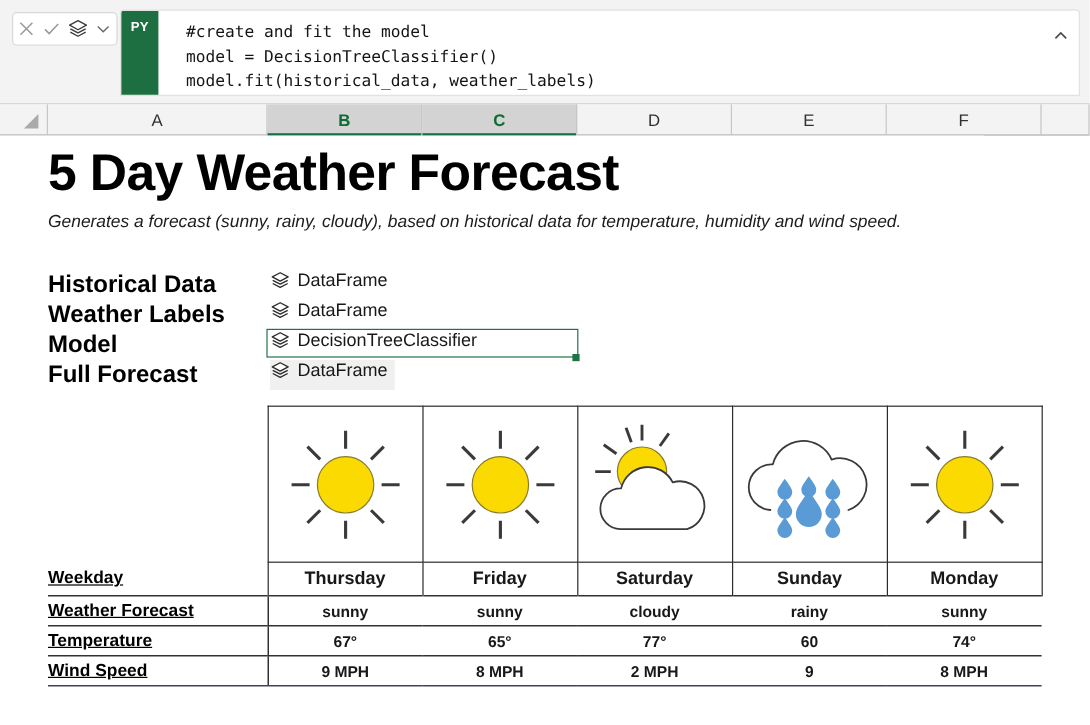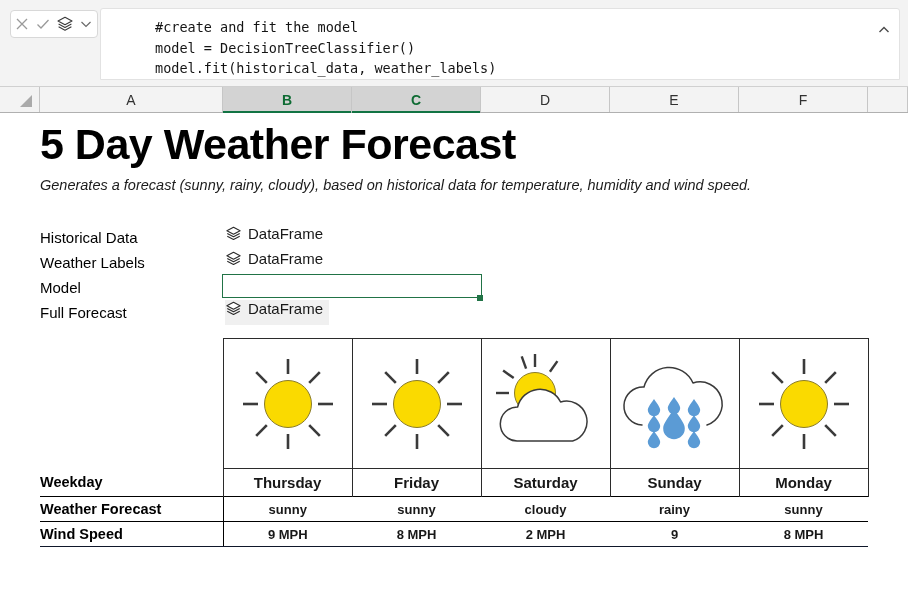--- a/index.html
+++ b/index.html
@@ -126,22 +126,22 @@
 
   
   #params { position: absolute; left: 40px; top: 112px; width: 450px; }
   .param-row {
     position: relative;
     height: 25px;
     display: flex; align-items: center;
   }
   .param-label {
     width: 185px;
-    font-size: 15px;
-    font-weight: normal;
+    font-size: 20px;
+    font-weight: bold;
     color: #000000;
     white-space: nowrap;
   }
   .param-value {
     display: flex; align-items: flex-start;
     font-size: 15px;
     color: #181818;
     padding-right: 6px;
     height: 25px;
     white-space: nowrap;
@@ -172,20 +172,21 @@
   #ftable td { padding: 0; vertical-align: middle; }
   .lbl-col { width: 183px; }
   .day-col { width: 129px; font-weight: bold; }
   .rowlabel {
     font-size: 14.5px;
     font-weight: bold;
     color: #000000;
     padding-left: 1px;
     white-space: nowrap;
     border-top: 1px solid #000000;
+    text-decoration: underline;
   }
   .rowlabel.first { border-top: none; }
   .icon-cell {
     border: 1px solid #2b2b2b;
     height: 130px;
     text-align: center;
   }
   .icon-cell svg { display: block; margin: 0 auto; }
   .day-cell {
     border-left: 1px solid #2b2b2b;
@@ -231,20 +232,21 @@
       </svg>
     </span>
     <span>
       <svg class="fb-icon" viewBox="0 0 18 18">
           <path d="M4.5 7 L9 11.5 L13.5 7" stroke="#6a6a6a" stroke-width="1.2" fill="none"></path>
         </svg>
     </span>
   </div>
 
   <div id="formula-card">
+    <div id="py-badge">PY</div>
     <div id="formula-code">#create and fit the model
 model = DecisionTreeClassifier()
 model.fit(historical_data, weather_labels)</div>
     <span id="fb-collapse">
       <svg viewBox="0 0 18 18" width="18" height="18">
           <path d="M4.5 11 L9 6.5 L13.5 11" stroke="#4a4a4a" stroke-width="1.4" fill="none"></path>
         </svg>
     </span>
   </div>
 </div>
@@ -283,20 +285,28 @@
           <span><svg class="layers-ico" viewBox="0 0 18 18">
               <path d="M9 2.4 L16 6.1 L9 9.8 L2 6.1 Z" fill="#ffffff" stroke="#2b2b2b" stroke-width="1.15" stroke-linejoin="round"></path>
               <path d="M2.4 9.1 L9 12.5 L15.6 9.1" fill="none" stroke="#2b2b2b" stroke-width="1.15" stroke-linejoin="round"></path>
               <path d="M2.4 11.9 L9 15.3 L15.6 11.9" fill="none" stroke="#2b2b2b" stroke-width="1.15" stroke-linejoin="round"></path>
             </svg></span>
           <span>DataFrame</span>
         </div>
       </div>
       <div class="param-row">
         <div class="param-label">Model</div>
+        <div class="param-value">
+          <span><svg class="layers-ico" viewBox="0 0 18 18">
+              <path d="M9 2.4 L16 6.1 L9 9.8 L2 6.1 Z" fill="#ffffff" stroke="#2b2b2b" stroke-width="1.15" stroke-linejoin="round"></path>
+              <path d="M2.4 9.1 L9 12.5 L15.6 9.1" fill="none" stroke="#2b2b2b" stroke-width="1.15" stroke-linejoin="round"></path>
+              <path d="M2.4 11.9 L9 15.3 L15.6 11.9" fill="none" stroke="#2b2b2b" stroke-width="1.15" stroke-linejoin="round"></path>
+            </svg></span>
+          <span>DecisionTreeClassifier</span>
+        </div>
       </div>
       <div class="param-row">
         <div class="param-label">Full Forecast</div>
         <div class="param-value shaded">
           <span><svg class="layers-ico" viewBox="0 0 18 18">
               <path d="M9 2.4 L16 6.1 L9 9.8 L2 6.1 Z" fill="#ffffff" stroke="#2b2b2b" stroke-width="1.15" stroke-linejoin="round"></path>
               <path d="M2.4 9.1 L9 12.5 L15.6 9.1" fill="none" stroke="#2b2b2b" stroke-width="1.15" stroke-linejoin="round"></path>
               <path d="M2.4 11.9 L9 15.3 L15.6 11.9" fill="none" stroke="#2b2b2b" stroke-width="1.15" stroke-linejoin="round"></path>
             </svg></span>
           <span>DataFrame</span>
@@ -373,20 +383,28 @@
       <td class="day-col day-cell">Monday</td>
     </tr>
     <tr>
       <td class="lbl-col rowlabel">Weather Forecast</td>
       <td class="day-col data-cell vsep">sunny</td>
       <td class="day-col data-cell">sunny</td>
       <td class="day-col data-cell">cloudy</td>
       <td class="day-col data-cell">rainy</td>
       <td class="day-col data-cell">sunny</td>
     </tr>
+    <tr>
+      <td class="lbl-col rowlabel">Temperature</td>
+      <td class="day-col data-cell vsep">67°</td>
+      <td class="day-col data-cell">65°</td>
+      <td class="day-col data-cell">77°</td>
+      <td class="day-col data-cell">60</td>
+      <td class="day-col data-cell">74°</td>
+    </tr>
     <tr class="lastrow">
       <td class="lbl-col rowlabel">Wind Speed</td>
       <td class="day-col data-cell vsep">9 MPH</td>
       <td class="day-col data-cell">8 MPH</td>
       <td class="day-col data-cell">2 MPH</td>
       <td class="day-col data-cell">9</td>
       <td class="day-col data-cell">8 MPH</td>
     </tr>
   </tbody>
     </table>

